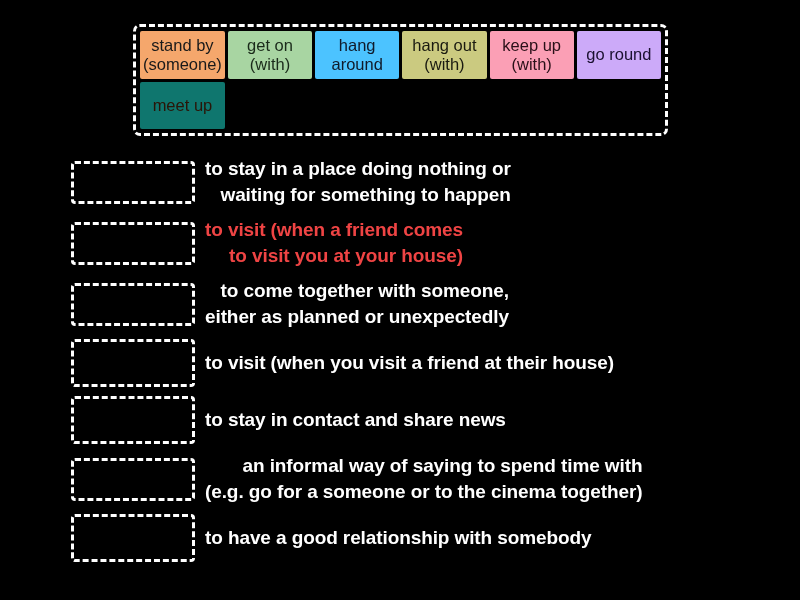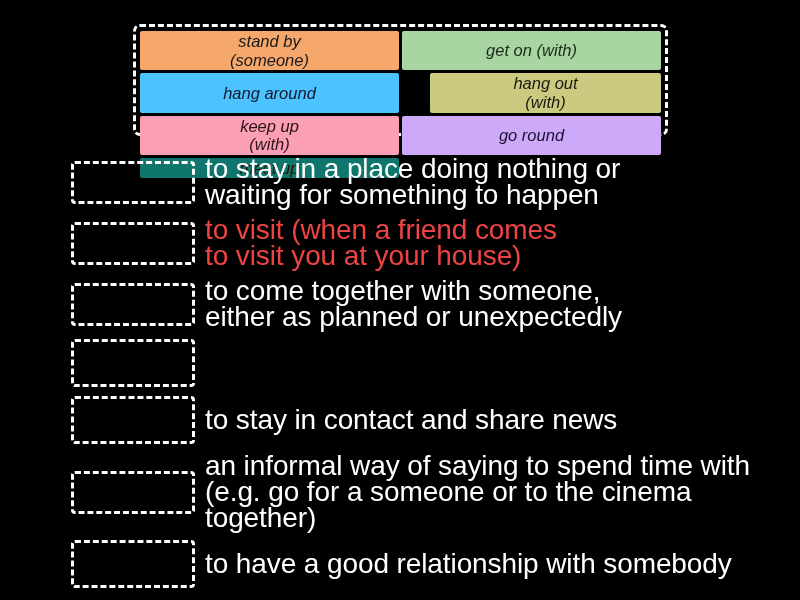--- a/index.html
+++ b/index.html
@@ -25,24 +25,23 @@
     height: 112px;
     box-sizing: border-box;
     border: 3px dashed #ffffff;
     border-radius: 7px;
     padding: 4px;
   }
   #tile-grid {
     width: 100%;
     height: 100%;
     display: grid;
-    grid-template-columns: repeat(2, 1fr);
+    grid-template-columns: repeat(6, 1fr);
     grid-template-rows: repeat(2, 1fr);
     gap: 3px;
-    font-style: italic;
   }
   .tile {
     display: flex;
     align-items: center;
     justify-content: center;
     text-align: center;
     font-size: 16.5px;
     font-weight: 400;
     line-height: 1.13;
     color: #1a1a1a;
@@ -71,40 +70,41 @@
     width: 124px;
     box-sizing: border-box;
     border: 3px dashed #ffffff;
     border-radius: 4px;
     background: transparent;
     cursor: pointer;
   }
   .definition-text {
     margin-left: 10px;
     color: #ffffff;
-    font-size: 28px;
-    font-weight: normal;
+    font-size: 19px;
+    font-weight: bold;
     line-height: 26px;
     letter-spacing: -0.1px;
     white-space: pre-line;
     user-select: none;
+    text-align: right;
   }
   .h2 { height: 43px; }
   .h1 { height: 48px; }
 </style>
 </head>
 <body style="background: rgb(0, 0, 0);">
 
 <div id="tile-bank">
   <div id="tile-grid">
       <div class="tile" style="background: rgb(245, 167, 108); color: rgb(26, 26, 26);">stand by
 (someone)</div>
       <div class="tile" style="background: rgb(168, 213, 162); color: rgb(26, 42, 26);">get on (with)</div>
       <div class="tile" style="background: rgb(76, 195, 255); color: rgb(16, 26, 42);">hang around</div>
-      <div class="tile" style="background: rgb(203, 202, 128); color: rgb(26, 26, 16); margin-left: 28px;">hang out
+      <div class="tile" style="background: rgb(203, 202, 128); color: rgb(26, 26, 16);">hang out
 (with)</div>
       <div class="tile" style="background: rgb(251, 159, 181); color: rgb(42, 16, 24); text-align: center;">keep up
 (with)</div>
       <div class="tile" style="background: rgb(204, 170, 249); color: rgb(26, 16, 48);">go round</div>
       <div class="tile" style="background: #0f766e; color: rgb(42, 21, 8);">meet up</div>
     </div>
 </div>
 
 <div id="definition-list">
     <div class="definition-row">
@@ -117,20 +117,21 @@
       <div class="definition-text" style="color: #ef4444;">to visit (when a friend comes
 to visit you at your house)</div>
     </div>
     <div class="definition-row">
       <div class="drop-zone h2"></div>
       <div class="definition-text" style="color: rgb(255, 255, 255);">to come together with someone,
 either as planned or unexpectedly</div>
     </div>
     <div class="definition-row">
       <div class="drop-zone h1"></div>
+      <div class="definition-text" style="color: rgb(255, 255, 255);">to visit (when you visit a friend at their house)</div>
     </div>
     <div class="definition-row">
       <div class="drop-zone h1"></div>
       <div class="definition-text" style="color: rgb(255, 255, 255);">to stay in contact and share news</div>
     </div>
     <div class="definition-row">
       <div class="drop-zone h2"></div>
       <div class="definition-text" style="color: rgb(255, 255, 255);">an informal way of saying to spend time with
 (e.g. go for a someone or to the cinema together)</div>
     </div>

